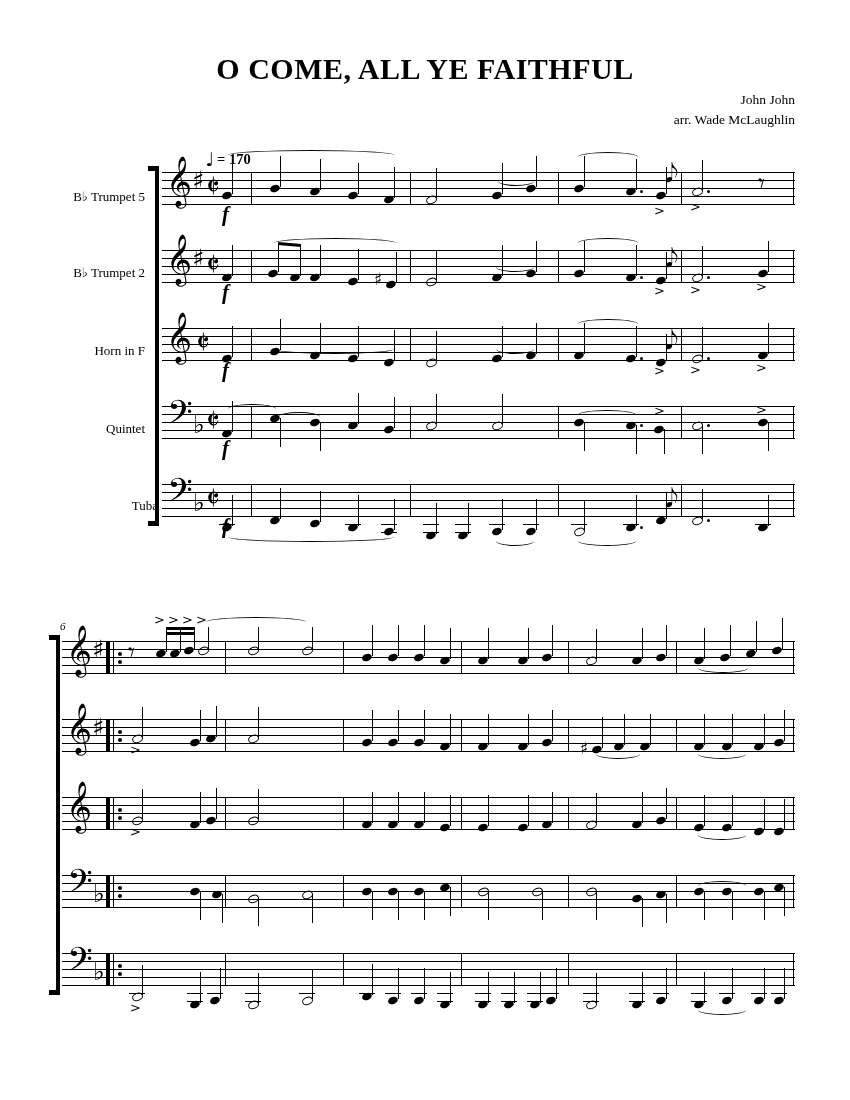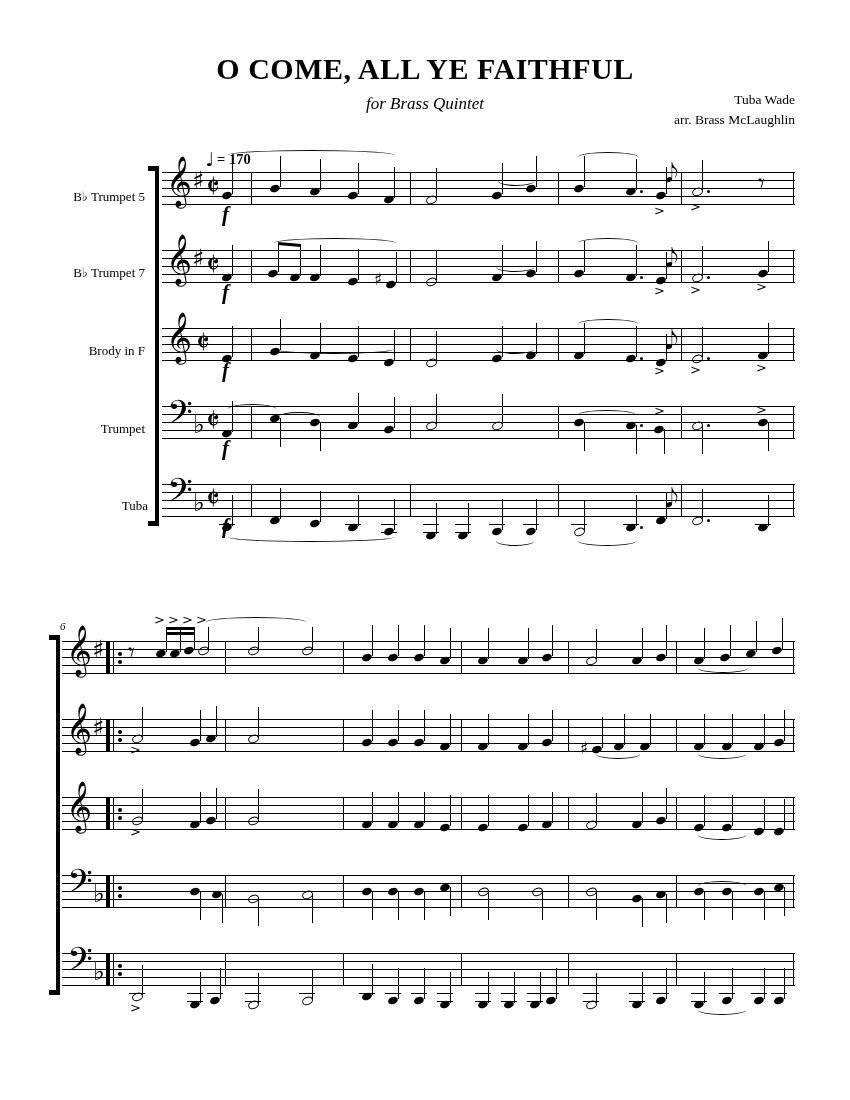--- a/index.html
+++ b/index.html
@@ -95,23 +95,22 @@
 
   .repeat-dots { position:absolute; }
   .repeat-dots i { position:absolute; display:block; width:4px; height:4px; background:#000; border-radius:50%; left:0; }
 </style>
 </head>
 <body>
 
 <div class="sheet">
 
   <div class="title">O COME, ALL YE FAITHFUL</div>
-  <div class="subtitle">for Brass Quintet</div>
-  <div class="composer">Tuba Wade</div>
-  <div class="arranger">arr. Brass McLaughlin</div>
+  <div class="composer">John John</div>
+  <div class="arranger">arr. Wade McLaughlin</div>
 
   <div class="system" style="left:0; top:0; width:850px; height:560px;">
 
     <div class="tempo-note glyph" style="left:205px; top:150px;">♩</div>
     <div class="tempo-text" style="left:217px; top:151px;">= 170</div>
 
     <div style="position:absolute; left:155px; top:168px; width:3.5px; height:356px; background:#000;"></div>
     <div style="position:absolute; left:148px; top:166px; width:11px; height:5px; background:#000;"></div>
     <div style="position:absolute; left:148px; top:521px; width:11px; height:5px; background:#000;"></div>
 
@@ -167,21 +166,21 @@
       <div class="accent" style="left:492px; top:32px;">&gt;</div>
 
       <div class="nh open" style="left:530px; top:16px;"></div>
       <div class="stem" style="left:540px; top:-12px; height:30px;"></div>
       <div class="dot" style="left:545px; top:18px;"></div>
       <div class="accent" style="left:528px; top:28px;">&gt;</div>
       <div class="rest-q glyph" style="left:596px; top:-2px;">𝄾</div>
     </div>
     <div class="dyn" style="left:222px; top:204px;">f</div>
 
-    <div class="inst-label" style="left:55px; top:265px; width:90px;">B♭ Trumpet 7</div>
+    <div class="inst-label" style="left:55px; top:265px; width:90px;">B♭ Trumpet 2</div>
     <div class="staff" style="left:162px; top:250px; width:633px; height:33px;">
       <div class="line"></div>
       <div class="line"></div>
       <div class="line"></div>
       <div class="line"></div>
       <div class="line"></div>
 
       <div class="glyph treble" style="left:4px; top:-13px;">𝄞</div>
       <div class="ks glyph" style="left:30px; top:-4px;">♯</div>
       <div class="timesig glyph" style="left:44px; top:-1px;">𝄵</div>
@@ -232,21 +231,21 @@
       <div class="nh open" style="left:530px; top:24px;"></div>
       <div class="stem" style="left:540px; top:-4px; height:30px;"></div>
       <div class="dot" style="left:545px; top:26px;"></div>
       <div class="accent" style="left:528px; top:33px;">&gt;</div>
       <div class="nh" style="left:596px; top:20px;"></div>
       <div class="stem" style="left:606px; top:-9px; height:31px;"></div>
       <div class="accent" style="left:594px; top:30px;">&gt;</div>
     </div>
     <div class="dyn" style="left:222px; top:282px;">f</div>
 
-    <div class="inst-label" style="left:55px; top:343px; width:90px;">Brody in F</div>
+    <div class="inst-label" style="left:55px; top:343px; width:90px;">Horn in F</div>
     <div class="staff" style="left:162px; top:328px; width:633px; height:33px;">
       <div class="line"></div>
       <div class="line"></div>
       <div class="line"></div>
       <div class="line"></div>
       <div class="line"></div>
 
       <div class="glyph treble" style="left:4px; top:-13px;">𝄞</div>
       <div class="timesig glyph" style="left:34px; top:-1px;">𝄵</div>
 
@@ -291,21 +290,21 @@
       <div class="nh open" style="left:530px; top:27px;"></div>
       <div class="stem" style="left:540px; top:-1px; height:30px;"></div>
       <div class="dot" style="left:545px; top:29px;"></div>
       <div class="accent" style="left:528px; top:35px;">&gt;</div>
       <div class="nh" style="left:596px; top:24px;"></div>
       <div class="stem" style="left:606px; top:-5px; height:31px;"></div>
       <div class="accent" style="left:594px; top:33px;">&gt;</div>
     </div>
     <div class="dyn" style="left:222px; top:360px;">f</div>
 
-    <div class="inst-label" style="left:55px; top:421px; width:90px;">Trumpet</div>
+    <div class="inst-label" style="left:55px; top:421px; width:90px;">Quintet</div>
     <div class="staff" style="left:162px; top:406px; width:633px; height:33px;">
       <div class="line"></div>
       <div class="line"></div>
       <div class="line"></div>
       <div class="line"></div>
       <div class="line"></div>
 
       <div class="glyph bass" style="left:5px; top:-10px;">𝄢</div>
       <div class="ks glyph" style="left:31px; top:6px;">♭</div>
       <div class="timesig glyph" style="left:44px; top:-1px;">𝄵</div>
@@ -347,21 +346,21 @@
 
       <div class="nh open" style="left:530px; top:16px;"></div>
       <div class="stem" style="left:540px; top:19px; height:29px;"></div>
       <div class="dot" style="left:545px; top:18px;"></div>
       <div class="nh" style="left:596px; top:13px;"></div>
       <div class="stem" style="left:606px; top:16px; height:29px;"></div>
       <div class="accent" style="left:594px; top:-3px;">&gt;</div>
     </div>
     <div class="dyn" style="left:222px; top:438px;">f</div>
 
-    <div class="inst-label" style="left:58px; top:498px; width:90px;">Tuba</div>
+    <div class="inst-label" style="left:68px; top:498px; width:90px;">Tuba</div>
     <div class="staff" style="left:162px; top:484px; width:633px; height:33px;">
       <div class="line"></div>
       <div class="line"></div>
       <div class="line"></div>
       <div class="line"></div>
       <div class="line"></div>
 
       <div class="glyph bass" style="left:5px; top:-10px;">𝄢</div>
       <div class="ks glyph" style="left:31px; top:6px;">♭</div>
       <div class="timesig glyph" style="left:44px; top:-1px;">𝄵</div>

